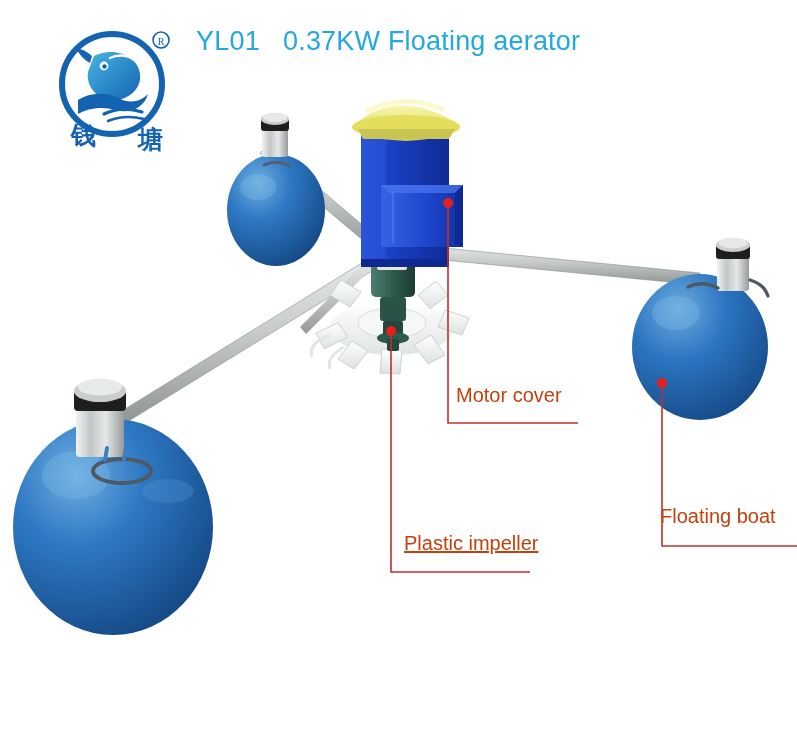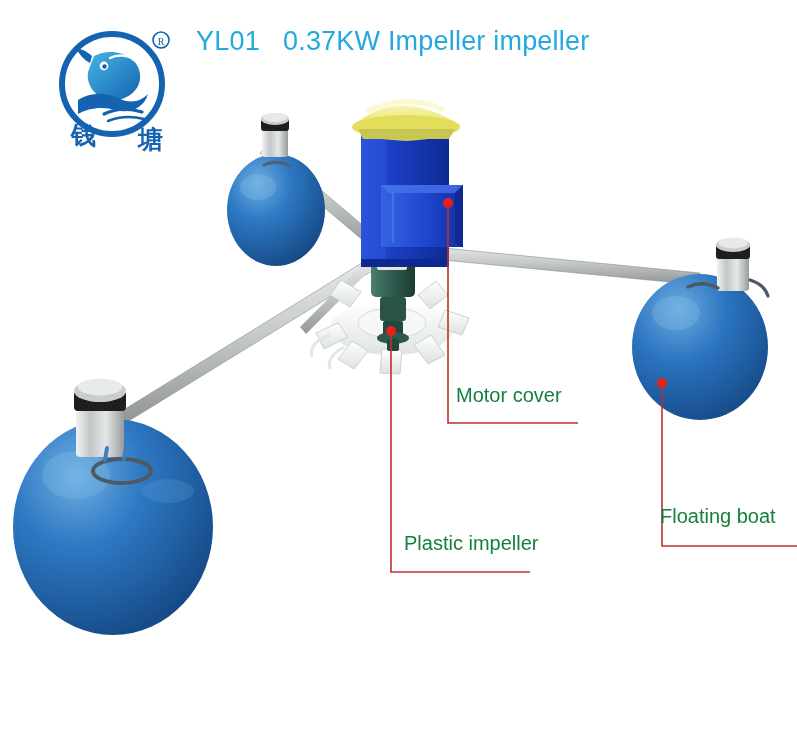--- a/index.html
+++ b/index.html
@@ -20,25 +20,25 @@
     font-size:27px;letter-spacing:.2px;white-space:pre;
     color:#23A8E0;font-weight:400;
   }
 
   
   .photo{position:absolute;left:0;top:95px;width:797px;height:560px;}
   .photo svg{display:block;}
 
   
   .calloutLabel{
-    position:absolute;color:#15803d;font-size:20px;white-space:nowrap;
+    position:absolute;color:#c2410c;font-size:20px;white-space:nowrap;
     font-weight:400;
   }
   #lbl-motor{left:456px;top:384px;}
-  #lbl-impeller{left:404px;top:532px;}
+  #lbl-impeller{left:404px;top:532px;text-decoration:underline;}
   #lbl-boat{left:660px;top:505px;}
 
   
   .leaders{position:absolute;left:0;top:0;width:797px;height:753px;pointer-events:none;}
 </style>
 </head>
 <body>
 
 <div id="stage">
 
@@ -69,21 +69,21 @@
       <g>
         <circle cx="109" cy="18" r="8" fill="none" stroke="#1463B0" stroke-width="1.6"></circle>
         <text x="109" y="22.5" font-size="10" fill="#1463B0" text-anchor="middle" font-family="Liberation Serif, serif">R</text>
       </g>
 
       <text x="19" y="122" font-size="25" fill="#1463B0" font-weight="bold" font-family="DejaVu Sans, sans-serif">钱</text>
       <text x="86" y="126" font-size="25" fill="#1463B0" font-weight="bold" font-family="DejaVu Sans, sans-serif">塘</text>
     </svg>
   </div>
 
-  <div class="title">YL01   0.37KW Impeller impeller</div>
+  <div class="title">YL01   0.37KW Floating aerator</div>
 
   <div class="photo">
     <svg width="797" height="560" viewBox="0 0 797 560" xmlns="http://www.w3.org/2000/svg">
       <defs>
         <radialGradient id="ballG" cx="32%" cy="26%" r="78%">
           <stop offset="0%" stop-color="#6FAEE0"></stop>
           <stop offset="42%" stop-color="#2E79C4"></stop>
           <stop offset="100%" stop-color="#164B88"></stop>
         </radialGradient>
         <radialGradient id="ballG2" cx="34%" cy="24%" r="80%">

